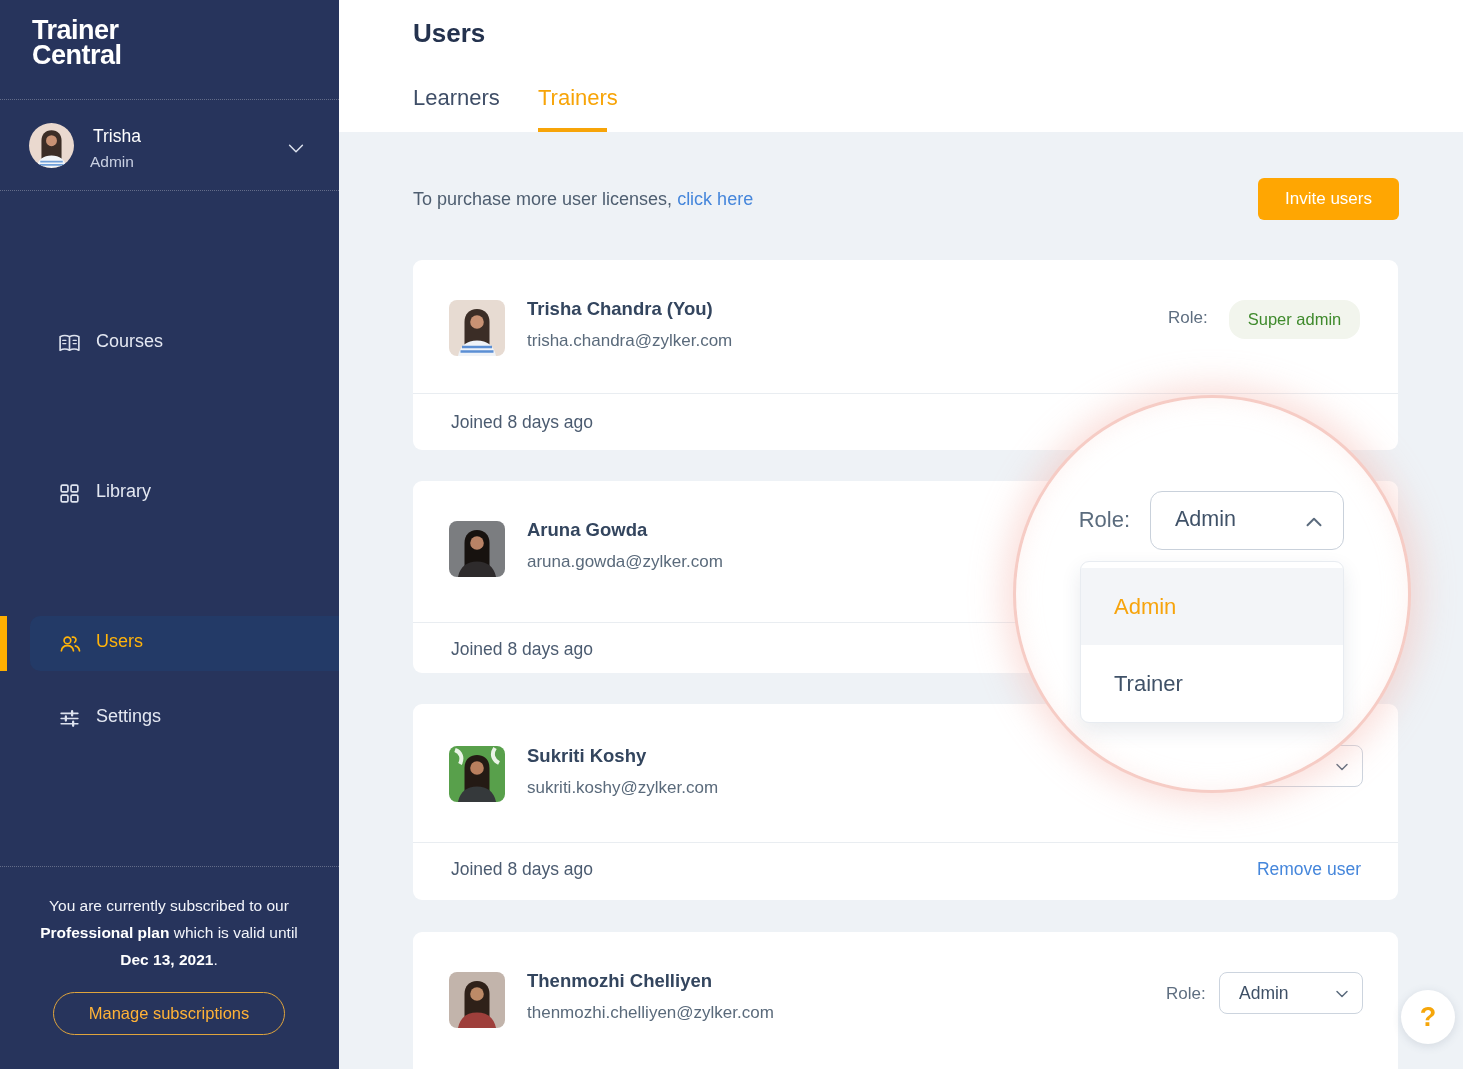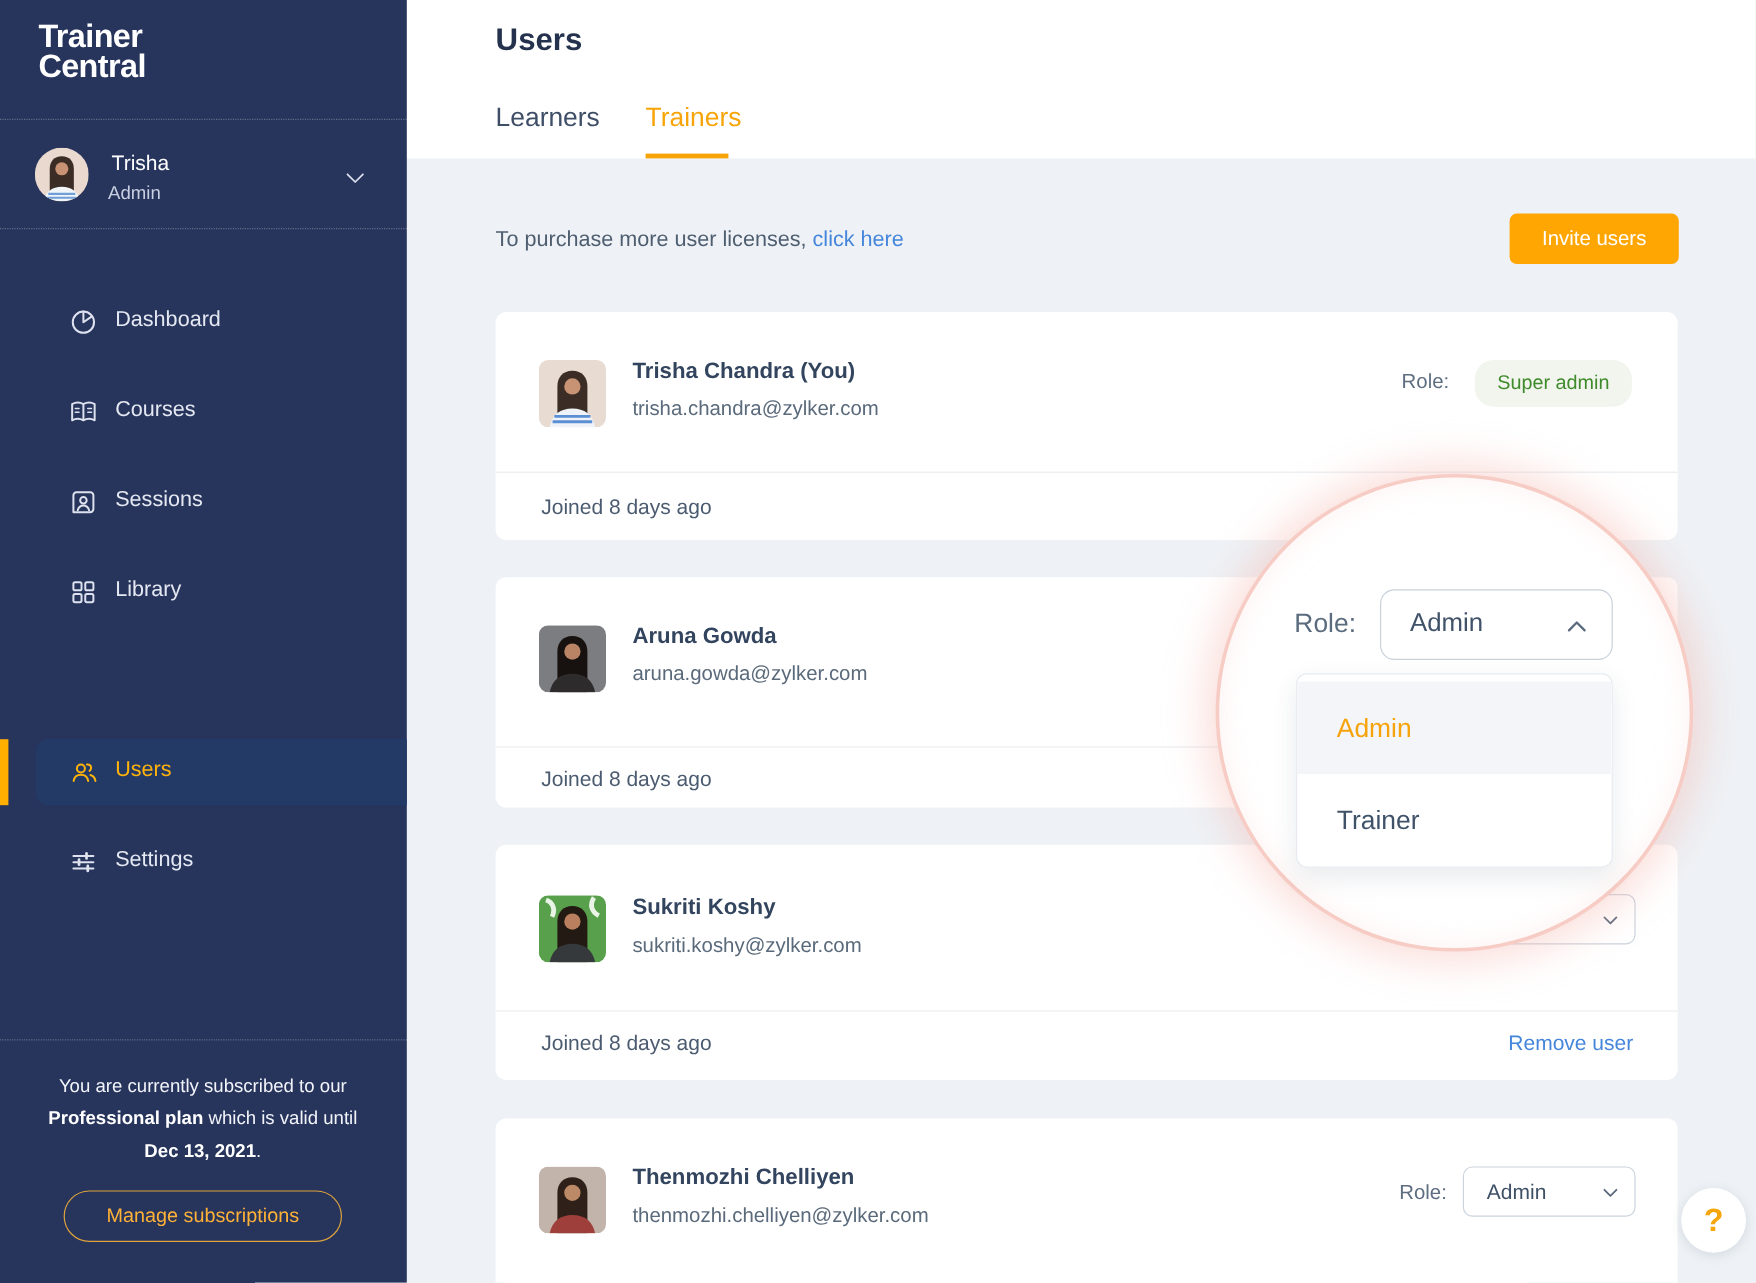--- a/index.html
+++ b/index.html
@@ -133,41 +133,26 @@
       <path d="M14 48h28M12 52h32" stroke="#6F9FD8" stroke-width="2.2" fill="none"></path>
     </svg>
   </div>
   <div class="profile-name">Trisha</div>
   <div class="profile-role">Admin</div>
   <svg class="profile-chev stroke" viewBox="0 0 24 24">
       <path d="M5 9l7 7 7-7"></path>
     </svg>
   <div class="sep sep2"></div>
 
-  <div class="nav-item" style="top:241px">
-    <svg class="ic stroke" viewBox="0 0 24 24">
-      <circle cx="12" cy="12" r="8.5"></circle>
-        <path d="M12 12V3.5M12 12l6.5-4.5"></path>
-    </svg>
-    <span class="lbl">Dashboard</span>
-  </div>
   <div class="nav-item" style="top:316px">
     <svg class="ic stroke" viewBox="0 0 24 24">
       <path d="M3 5.5c3-1.6 6-1.6 9 0 3-1.6 6-1.6 9 0v13c-3-1.6-6-1.6-9 0-3-1.6-6-1.6-9 0zM12 5.5v13"></path>
       <path d="M5.5 9h3M5.5 12h3M15.5 9h3M15.5 12h3" stroke-width="1.2"></path>
     </svg>
     <span class="lbl">Courses</span>
-  </div>
-  <div class="nav-item" style="top:391px">
-    <svg class="ic stroke" viewBox="0 0 24 24">
-      <path d="M4 6.5A2.5 2.5 0 0 1 6.5 4h11A2.5 2.5 0 0 1 20 6.5v11a2.5 2.5 0 0 1-2.5 2.5H8l-4 0z"></path>
-      <circle cx="12" cy="10.5" r="2.6"></circle>
-        <path d="M7.5 18.5c.6-2.6 2.3-3.9 4.5-3.9s3.9 1.3 4.5 3.9"></path>
-    </svg>
-    <span class="lbl">Sessions</span>
   </div>
   <div class="nav-item" style="top:466px">
     <svg class="ic stroke" viewBox="0 0 24 24">
       <rect x="4" y="4" width="6.5" height="6.5" rx="1.3"></rect>
         <rect x="13.5" y="4" width="6.5" height="6.5" rx="1.3"></rect>
       <rect x="4" y="13.5" width="6.5" height="6.5" rx="1.3"></rect>
         <rect x="13.5" y="13.5" width="6.5" height="6.5" rx="1.3"></rect>
     </svg>
     <span class="lbl">Library</span>
   </div>

